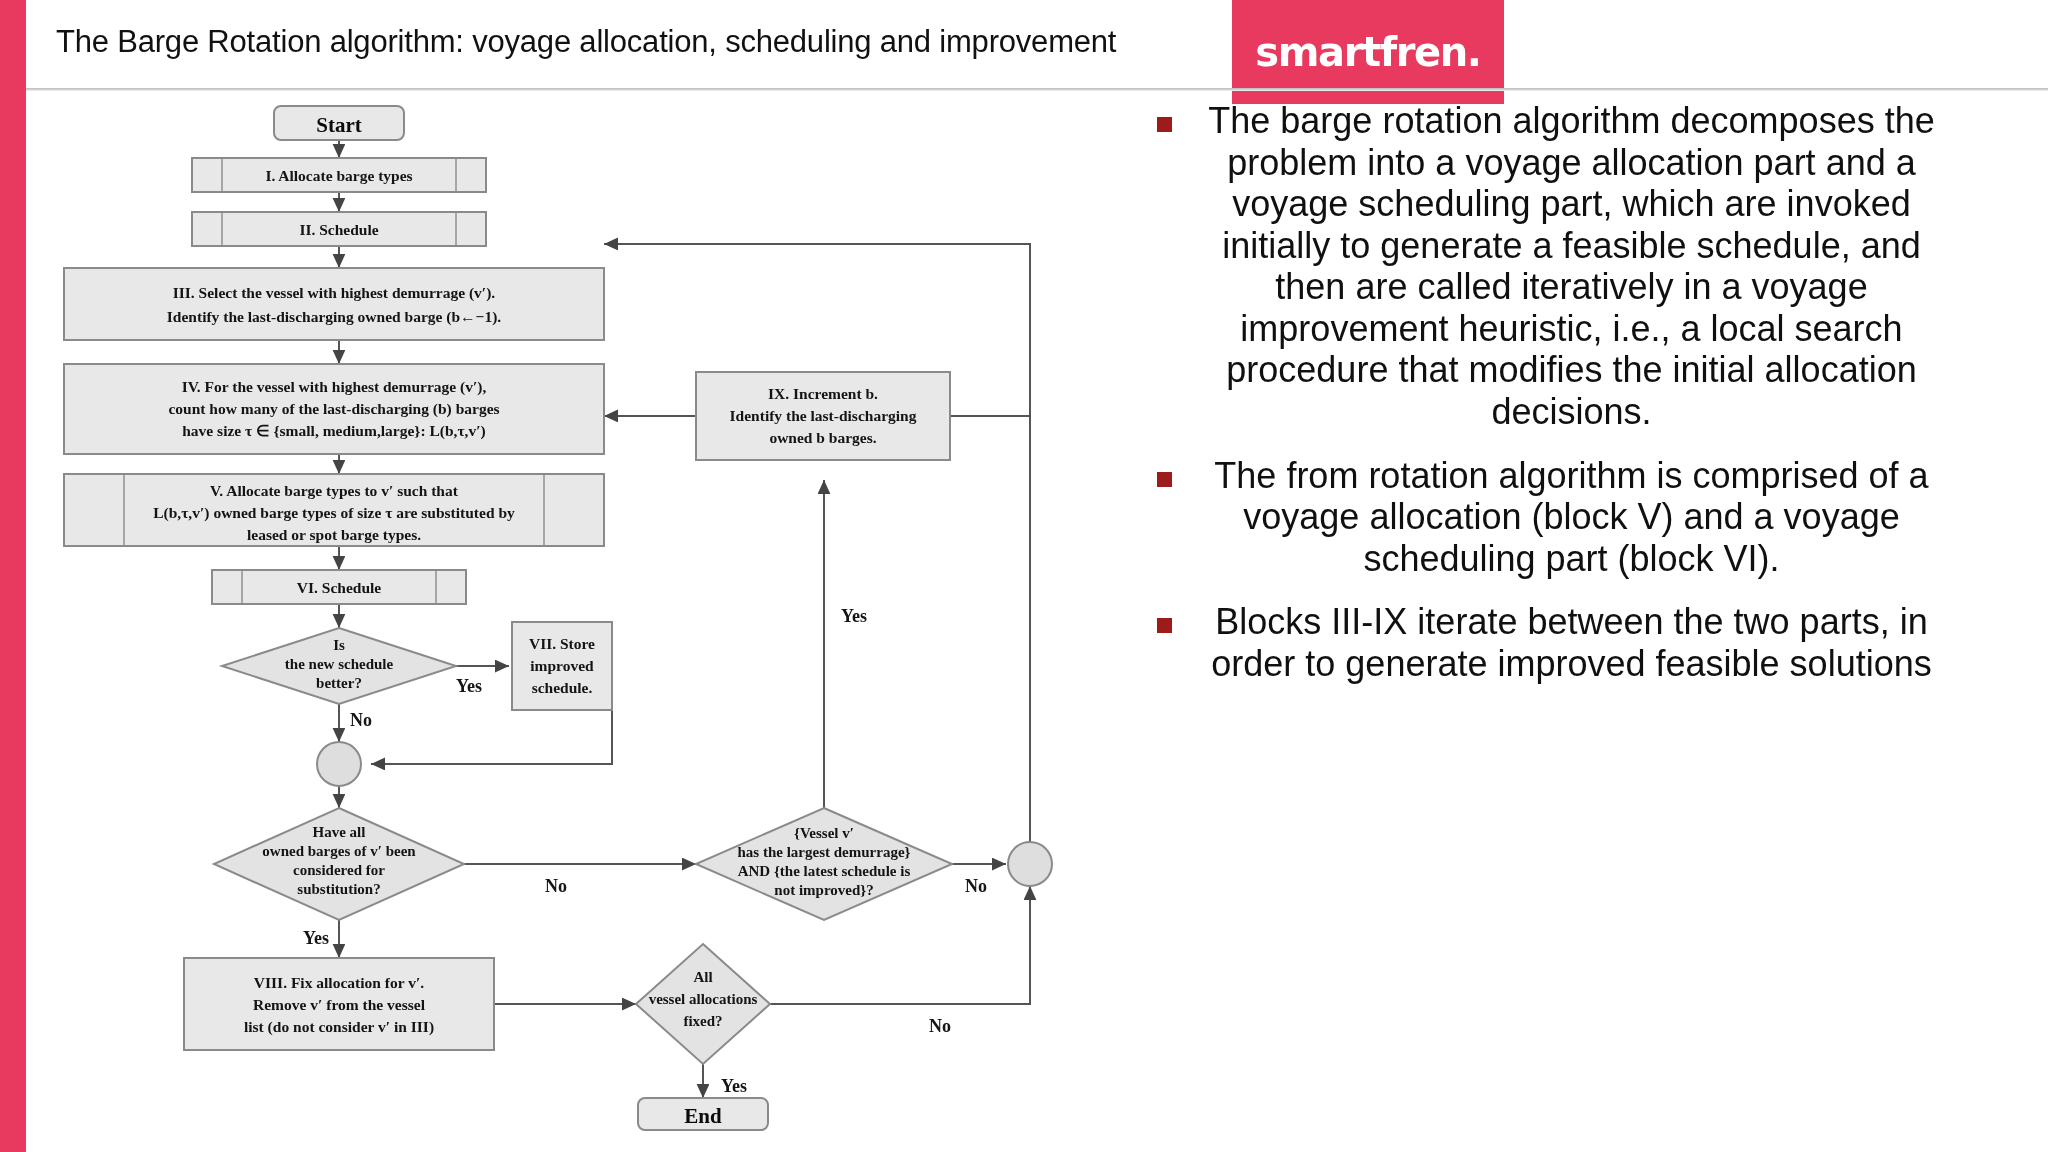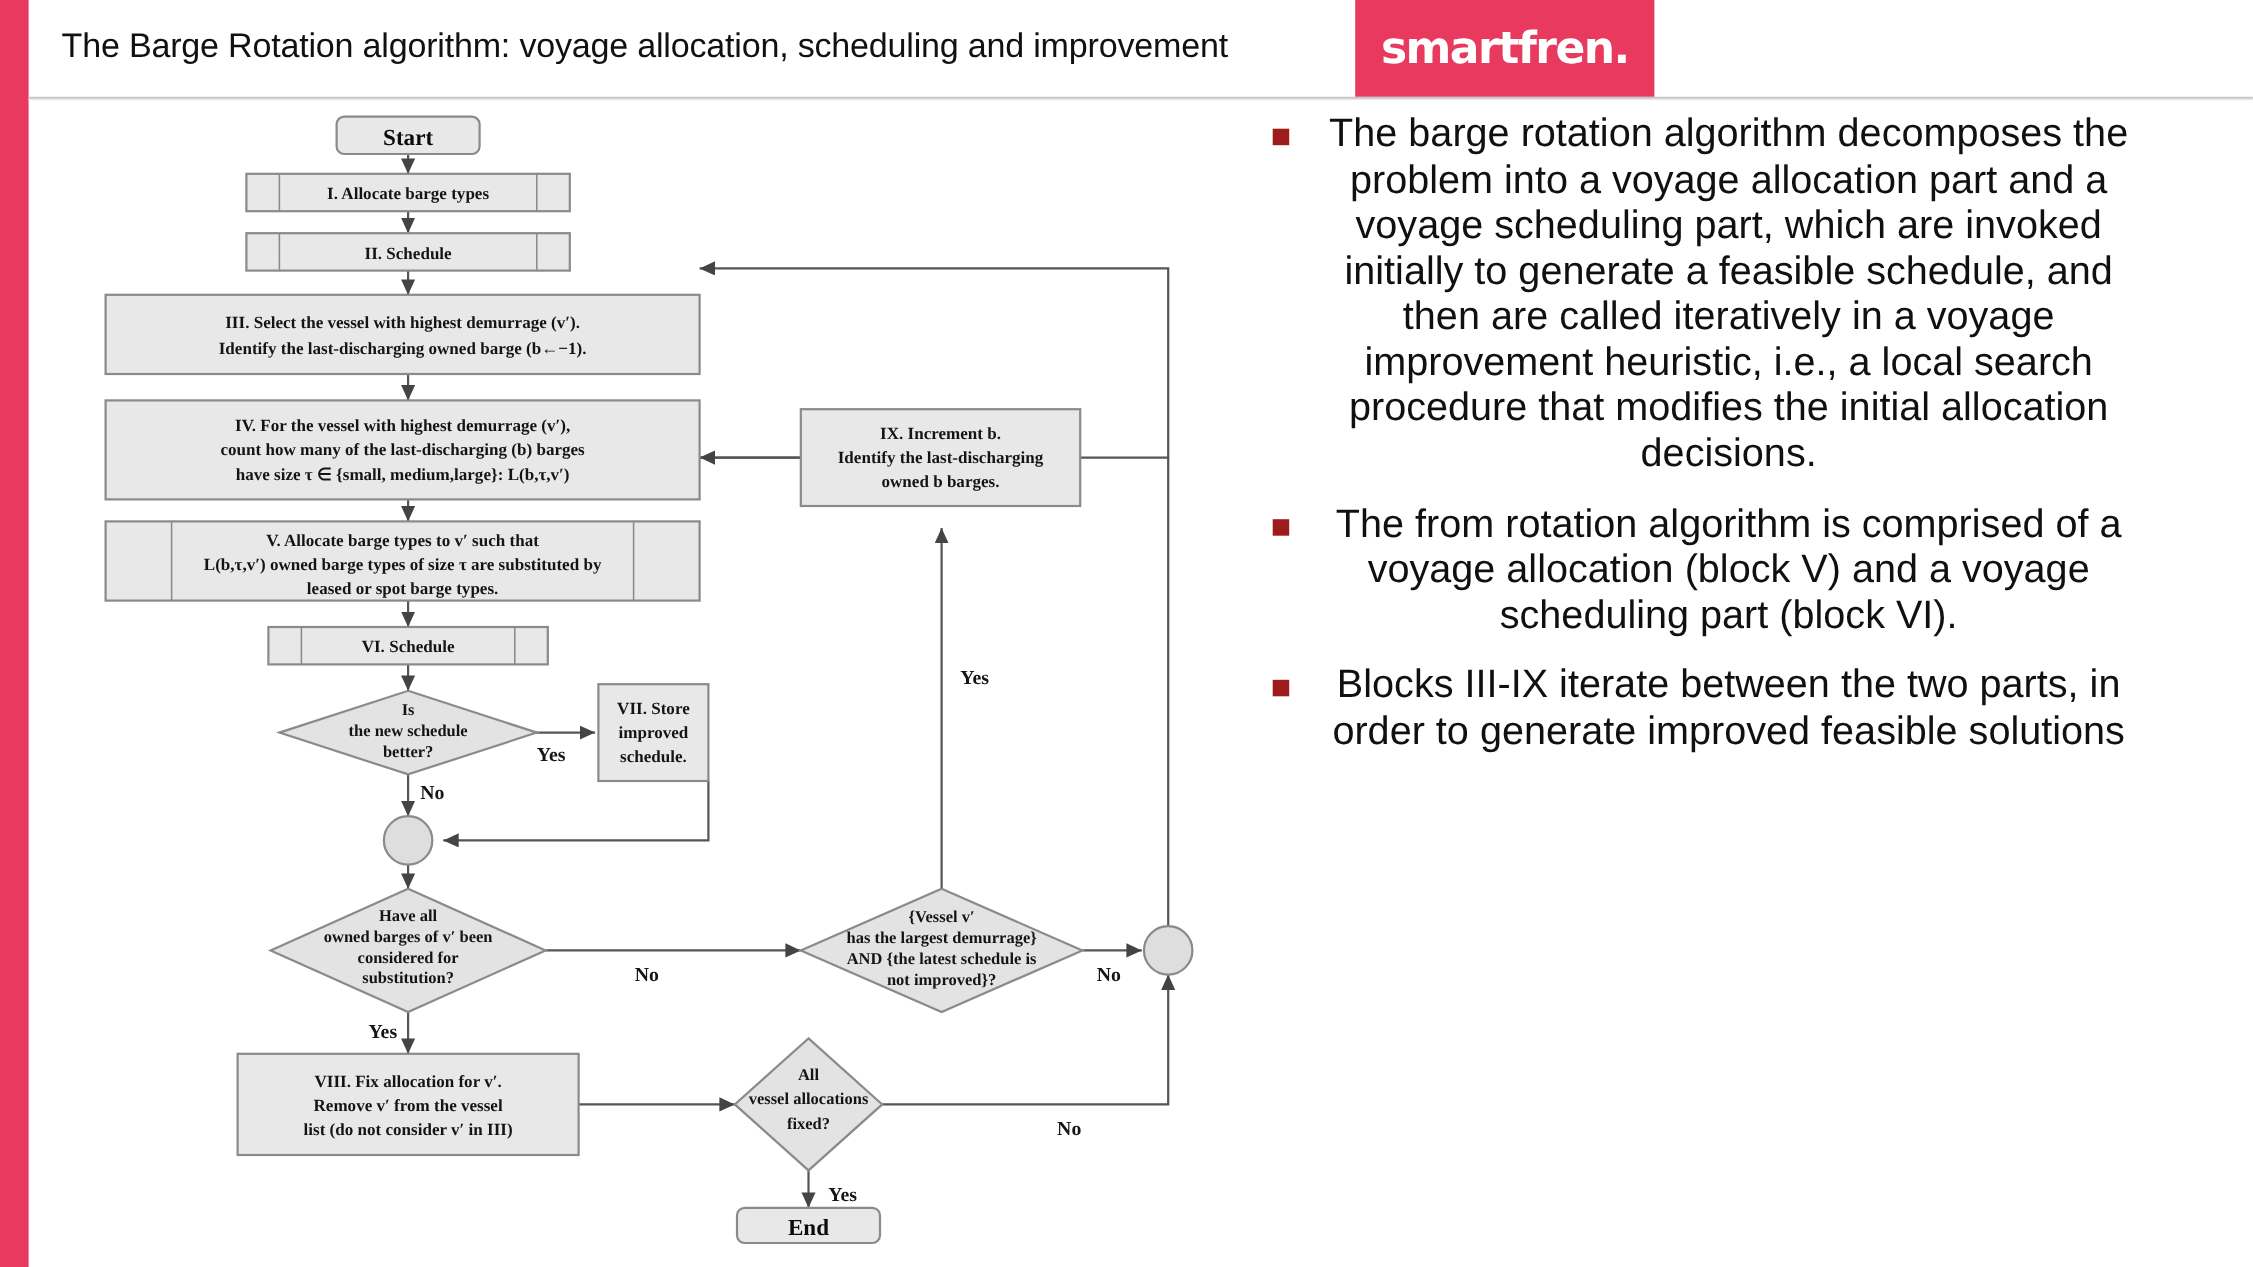--- a/index.html
+++ b/index.html
@@ -20,36 +20,36 @@
     position:absolute;left:26px;top:0;right:0;height:88px;margin-left:24px;
   }
   #slide-title{
     position:absolute;left:6px;top:24px;
     font-size:31px;color:#111111;
     font-family:"Liberation Sans", sans-serif;
     letter-spacing:-0.2px;
     white-space:nowrap;
   }
   #brand-logo{
-    position:absolute;left:1182px;top:0;width:272px;height:88px;
+    position:absolute;left:1182px;top:0;width:272px;height:104px;
     background:#e8395e;
     display:flex;align-items:center;justify-content:center;
   }
   #brand-logo-text{
     color:#ffffff;font-size:40px;font-weight:bold;
     letter-spacing:-1.4px;
     font-family:"DejaVu Sans", sans-serif;
   }
   #header-rule{
     position:absolute;left:26px;top:88px;right:0;height:3px;
     background:linear-gradient(to bottom,#b9b9b9 0%,#d8d8d8 60%,#f2f2f2 100%);
   }
   
   #flow-panel{
-    position:absolute;left:76px;top:92px;width:1120px;height:1058px;
+    position:absolute;left:44px;top:92px;width:1120px;height:1058px;
   }
   #bullet-panel{
     position:absolute;left:1157px;top:100px;width:800px;height:1030px;text-align:center;
   }
   .bullet-row{
     display:flex;align-items:flex-start;margin-bottom:22px;
   }
   .bullet-marker{
     width:15px;height:15px;background:#9e1b1b;
     margin-top:17px;margin-right:14px;flex:0 0 auto;

